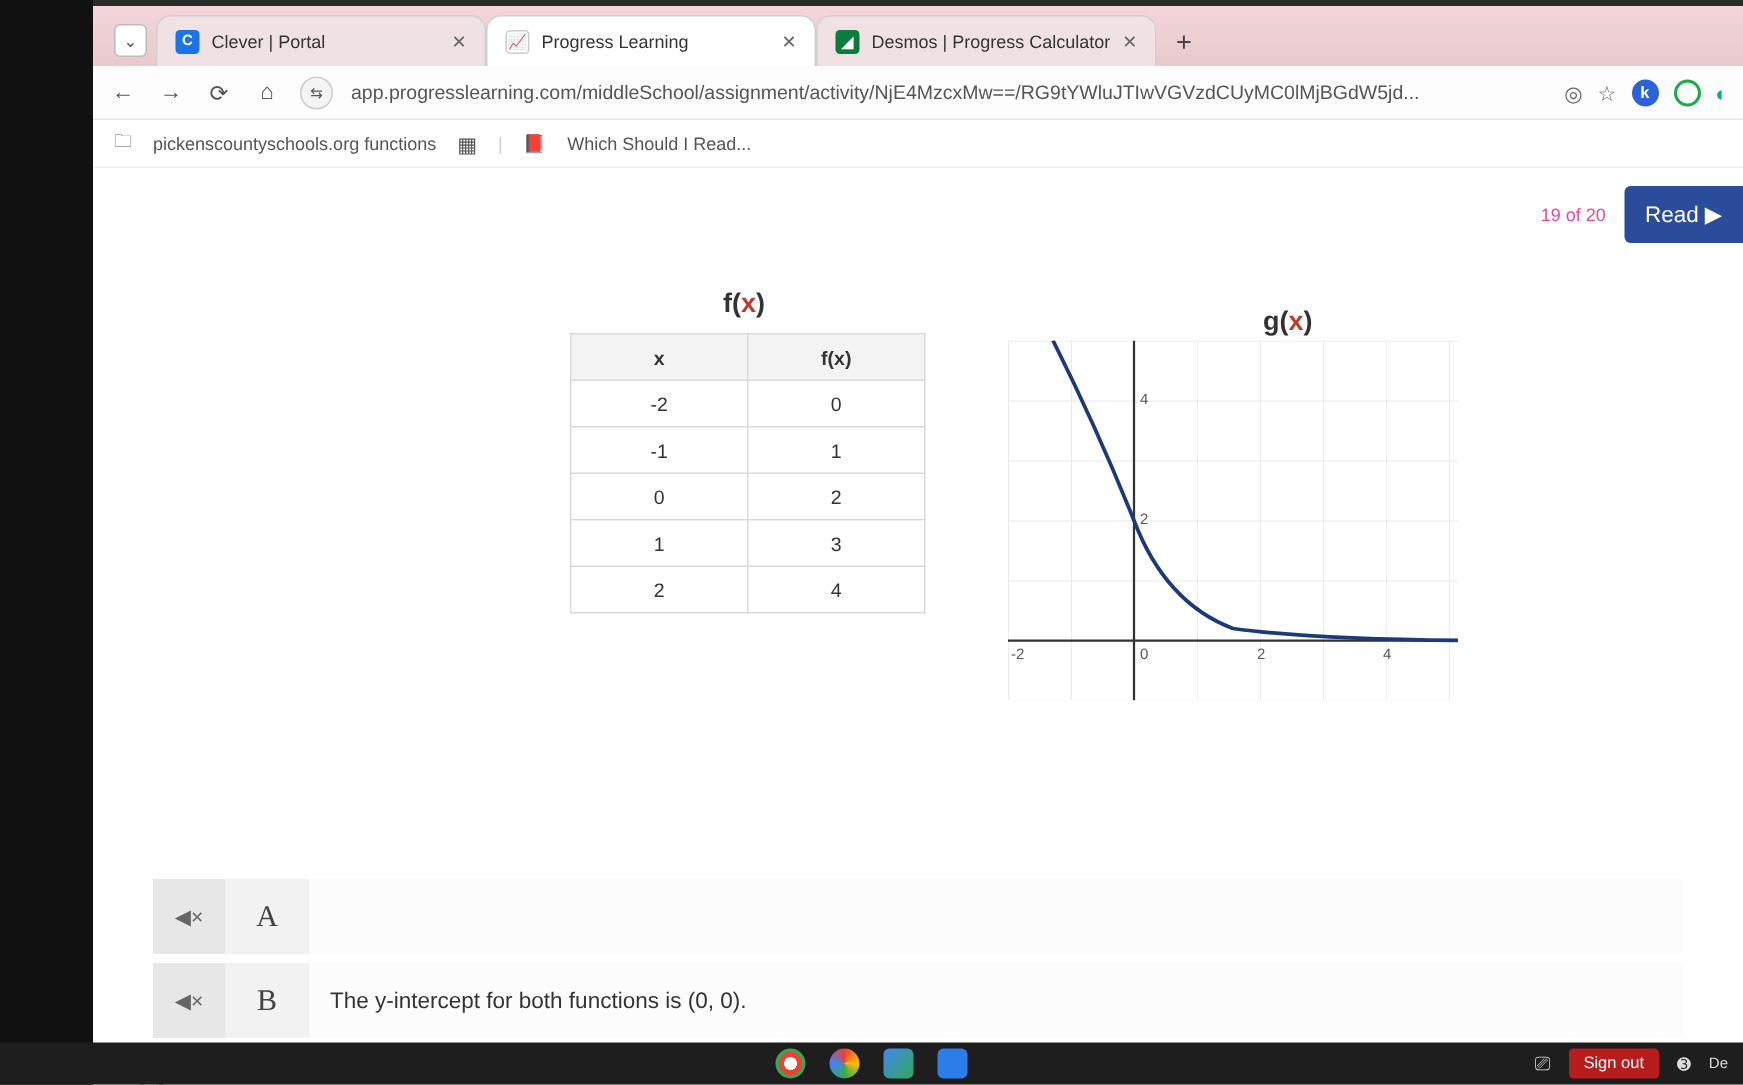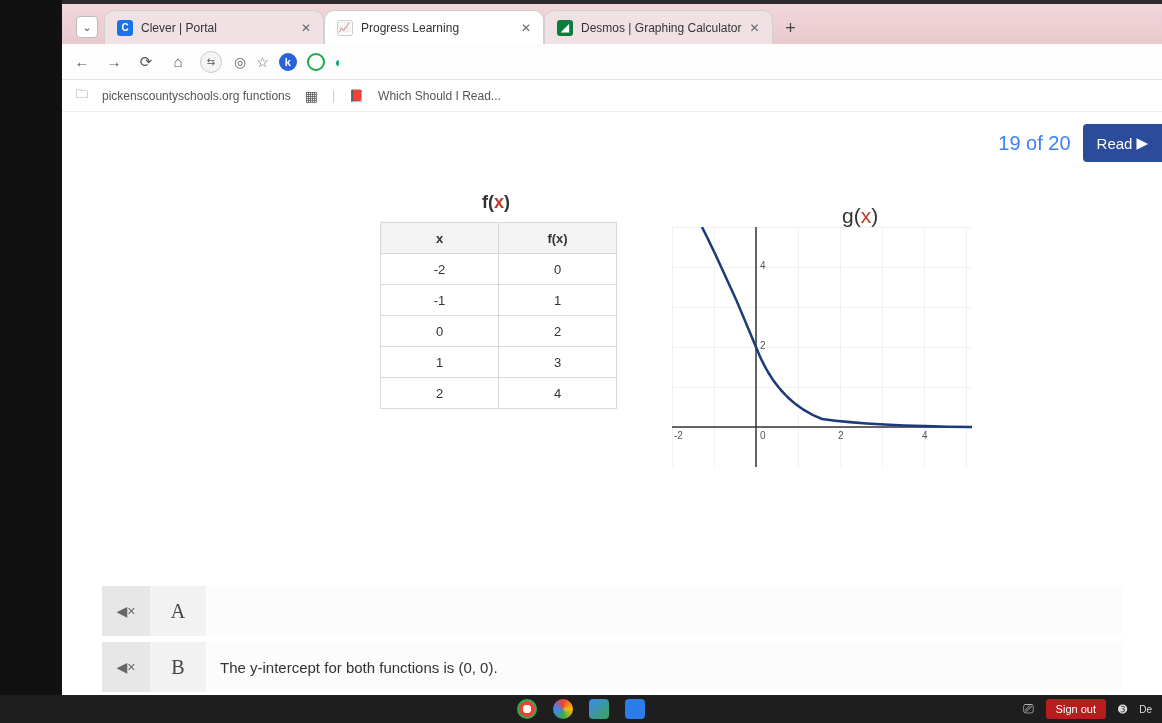--- a/index.html
+++ b/index.html
@@ -21,26 +21,26 @@
 .url{flex:1;font-size:13px;color:#555;white-space:nowrap;overflow:hidden}
 .addr-icons{display:flex;gap:10px;align-items:center;color:#666;font-size:14px}
 .ext-k{width:18px;height:18px;border-radius:50%;background:#2962d9;color:#fff;font-size:11px;font-weight:700;display:flex;align-items:center;justify-content:center}
 .ext-block{width:18px;height:18px;border-radius:50%;background:#fff;border:2px solid #1aab4b;position:relative}
 .bookbar{height:32px;display:flex;align-items:center;padding:0 14px;gap:14px;font-size:12px;color:#555;border-bottom:1px solid #eee;background:#fff}
 .bm-folder{color:#5f6368}
 .bm-grid{font-size:14px}
 .bm-sep{color:#ccc}
 .content{flex:1;background:#fff;position:relative;overflow:hidden}
 .topright{position:absolute;top:12px;right:0;display:flex;align-items:center;gap:12px}
-.counter{font-size:20px;color:#3b82f6}
+.counter{font-size:12px;color:#ec4899}
 .nextbtn{background:#2a4c9b;color:#fff;padding:10px 14px;font-size:15px;border-radius:4px 0 0 4px;display:flex;align-items:center;gap:4px;cursor:pointer}
 .question-area{position:absolute;top:50px;left:40px;right:40px;bottom:100px}
 .fx-title{position:absolute;left:380px;top:30px;font-size:18px;font-weight:700;color:#333}
 .fx-title .x{color:#c0392b}
-.gx-title{position:absolute;left:740px;top:42px;font-size:21px;font-weight:400;color:#333}
+.gx-title{position:absolute;left:740px;top:42px;font-size:18px;font-weight:700;color:#333}
 .gx-title .x{color:#c0392b}
 .tbl{position:absolute;left:278px;top:60px;border-collapse:collapse;background:#fff}
 .tbl th,.tbl td{border:1px solid #d9d9d9;width:118px;height:31px;text-align:center;font-size:13px;color:#333;font-weight:400}
 .tbl th{background:#f3f3f3;font-weight:700}
 .graph{position:absolute;left:570px;top:65px;width:300px;height:240px}
 .question{position:absolute;left:0;top:392px;font-size:15px;color:#222}
 .answers{position:absolute;left:0;top:424px;right:0}
 .ans{display:flex;align-items:stretch;margin-bottom:6px;background:#fcfcfc;min-height:50px}
 .ans .elim{width:48px;background:#e7e7e7;display:flex;align-items:center;justify-content:center;color:#666;font-size:14px}
 .ans .let{width:56px;background:#f2f2f2;display:flex;align-items:center;justify-content:center;font-size:20px;color:#444;font-family:Georgia,serif}
@@ -66,32 +66,33 @@
       <span>Clever | Portal</span>
       <span class="close">✕</span>
     </div>
     <div class="tab">
       <span class="favicon fav-pl">📈</span>
       <span>Progress Learning</span>
       <span class="close">✕</span>
     </div>
     <div class="tab inactive">
       <span class="favicon fav-desmos">◢</span>
-      <span>Desmos | Graphing Calculator</span>
+      <span>Desmos | Progress Calculator</span>
       <span class="close">✕</span>
     </div>
     <div class="tab-plus">+</div>
   </div>
 
   <div class="addrbar">
     <span class="navbtn">←</span>
     <span class="navbtn">→</span>
     <span class="navbtn">⟳</span>
     <span class="navbtn">⌂</span>
     <span class="url-chip">⇆</span>
+    <span class="url">app.progresslearning.com/middleSchool/assignment/activity/NjE4MzcxMw==/RG9tYWluJTIwVGVzdCUyMC0lMjBGdW5jd...</span>
     <div class="addr-icons">
       <span>◎</span>
       <span>☆</span>
       <span class="ext-k">k</span>
       <span class="ext-block"></span>
       <span style="color:#1a8">◐</span>
     </div>
   </div>
 
   <div class="bookbar">

